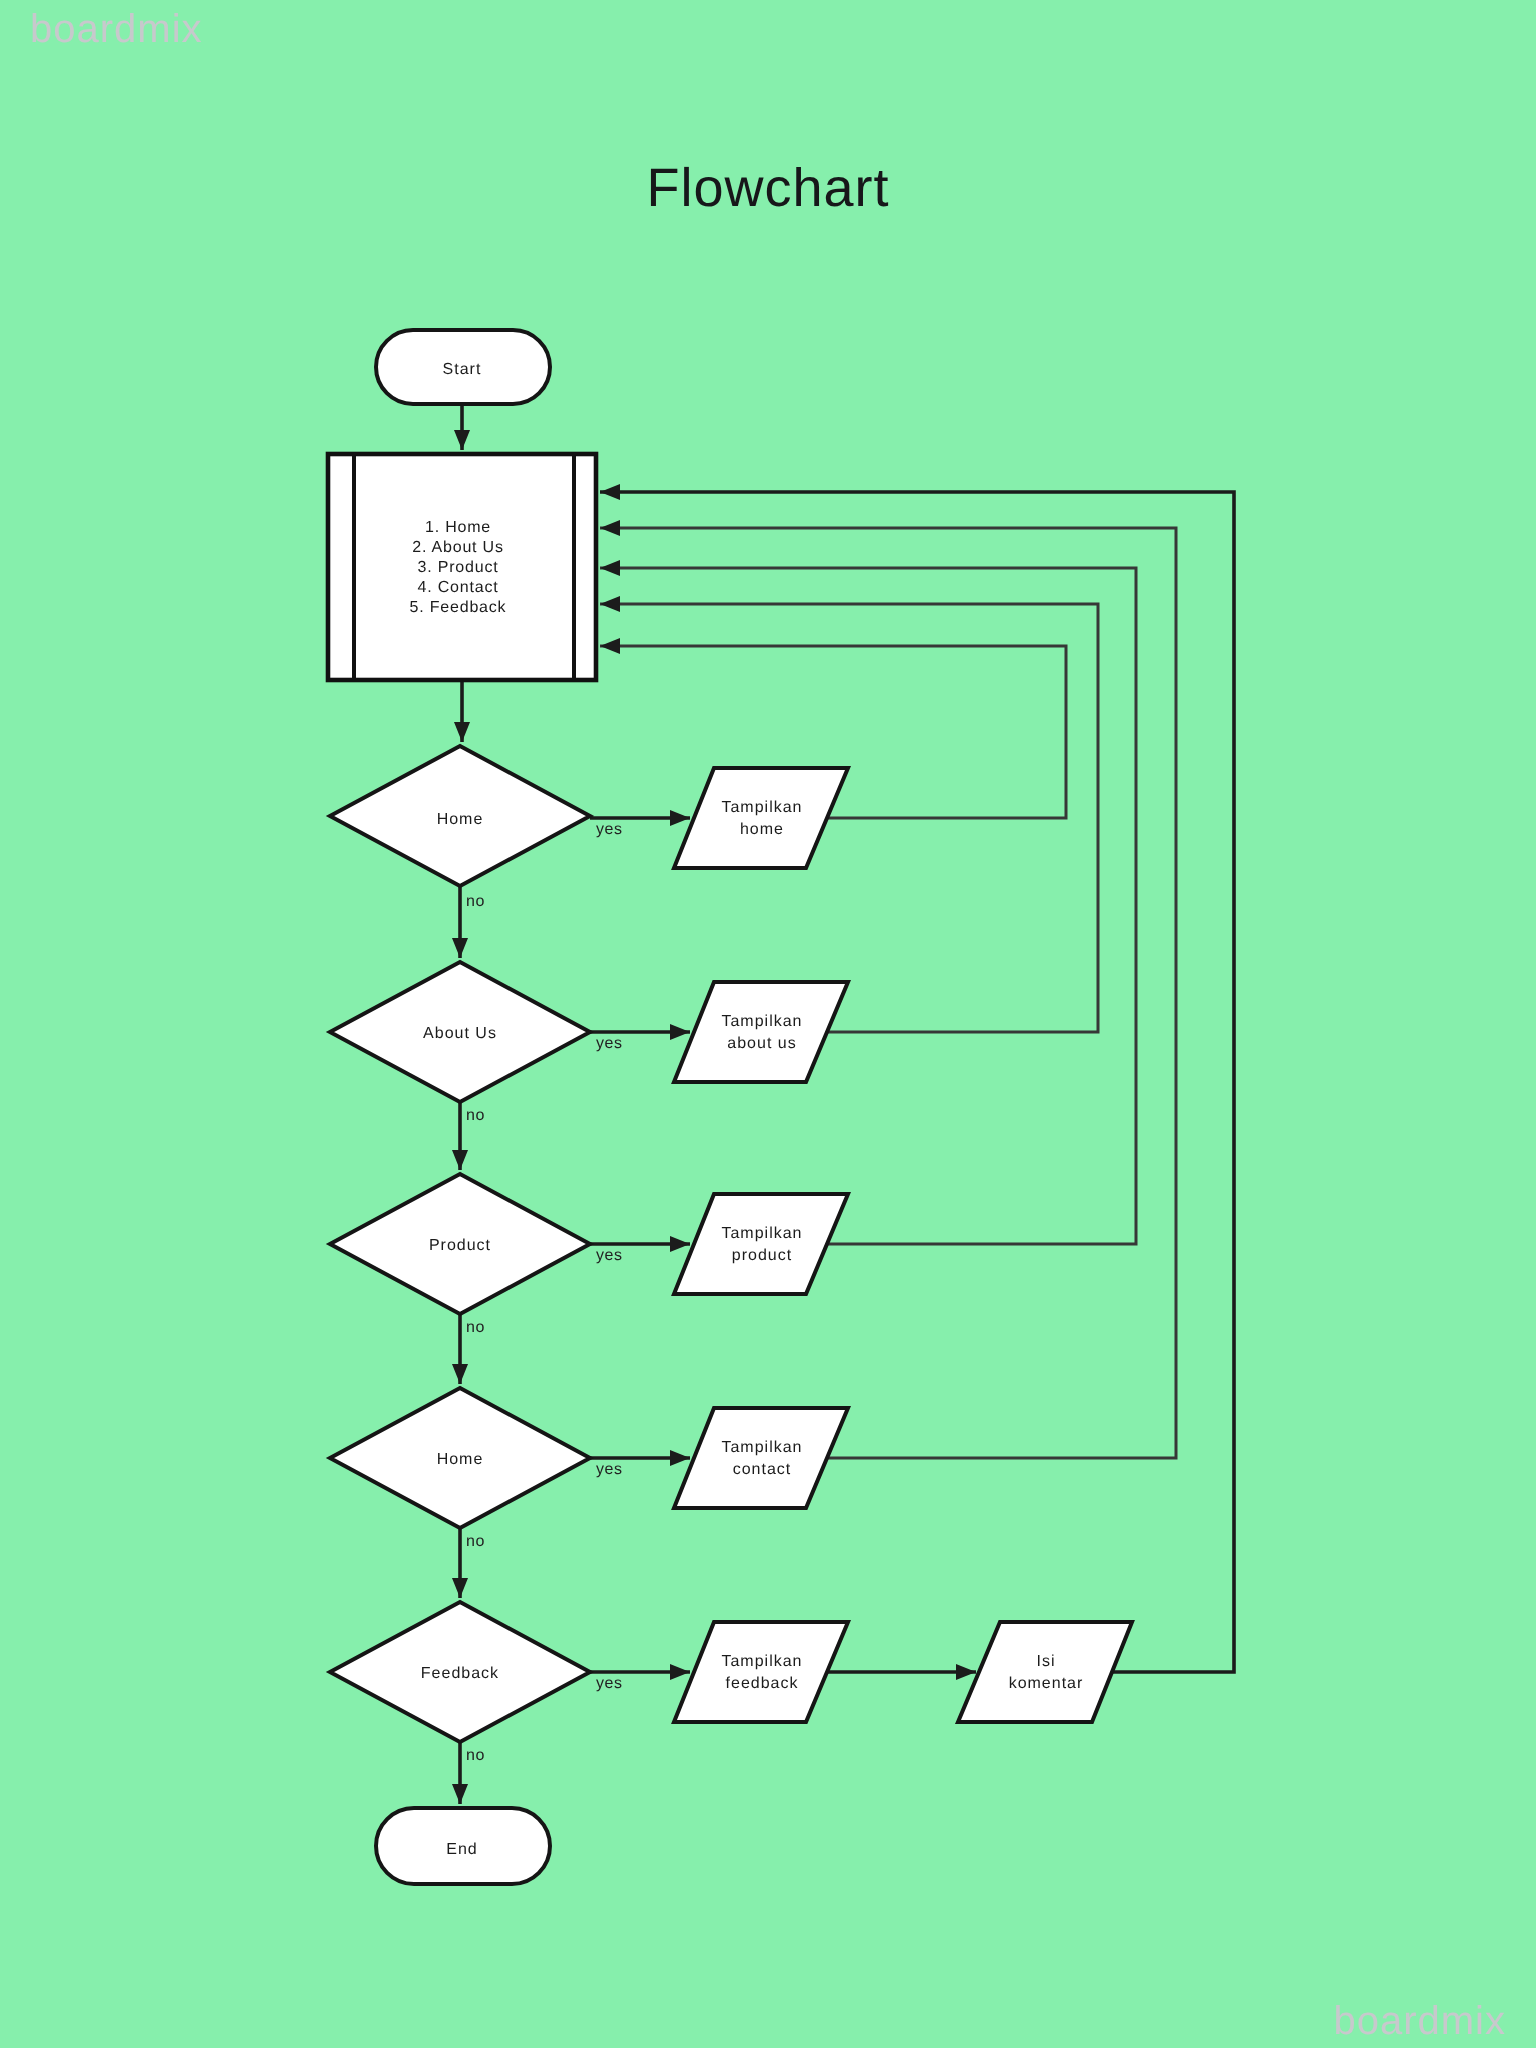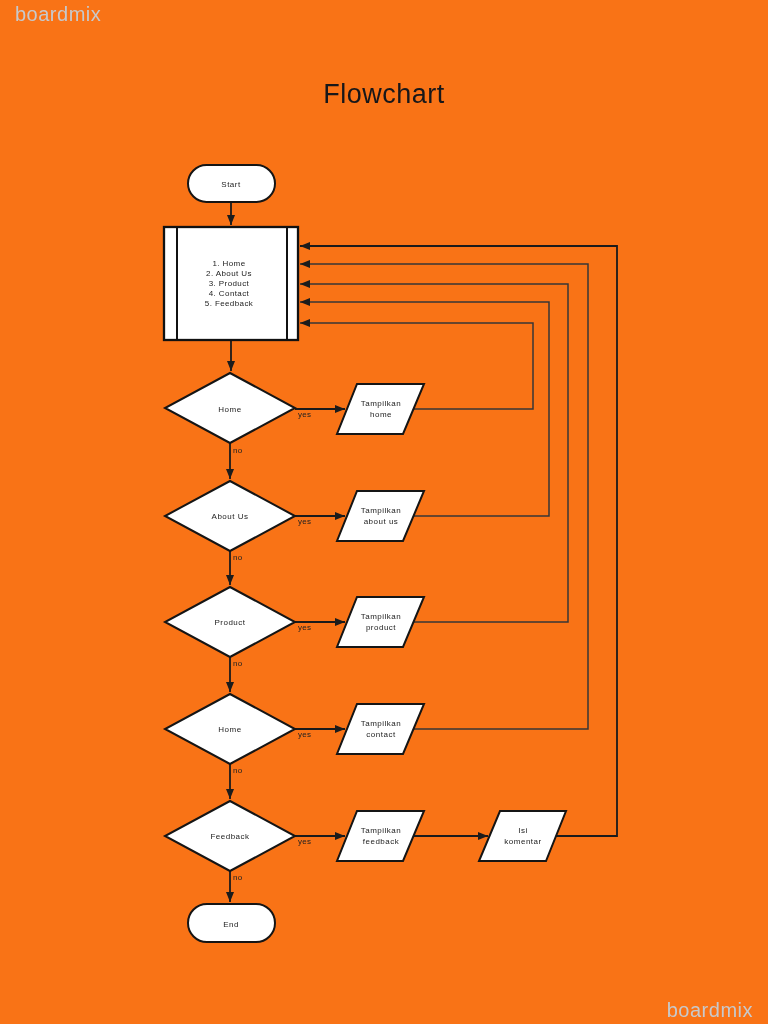--- a/index.html
+++ b/index.html
@@ -1,16 +1,16 @@
 <!DOCTYPE html>
 <html><head>
 <meta charset="utf-8">
 <style>
   html,body{margin:0;padding:0;background:#ffffff;}
-  .page{position:relative;width:768px;height:1024px;background:#f97316;overflow:hidden;
+  .page{position:relative;width:768px;height:1024px;background:#86efac;overflow:hidden;
         font-family:"Liberation Sans","DejaVu Sans",sans-serif;}
   svg{position:absolute;left:0;top:0;}
   text{fill:#1c1c1c;}
   .wm{font-size:20px;font-weight:500;fill:#c7c9cc;letter-spacing:0.5px;}
   .title{font-size:27px;font-weight:500;fill:#17171a;letter-spacing:0.5px;}
   .node-label{font-size:8px;letter-spacing:0.5px;text-anchor:middle;}
   .menu-line{font-size:8px;letter-spacing:0.4px;text-anchor:middle;}
   .edge-label{font-size:8px;letter-spacing:0.3px;text-anchor:start;fill:#222;}
   .shape{fill:#ffffff;stroke:#151515;stroke-width:2;}
   .shape-heavy{fill:#ffffff;stroke:#111111;stroke-width:2.3;}

